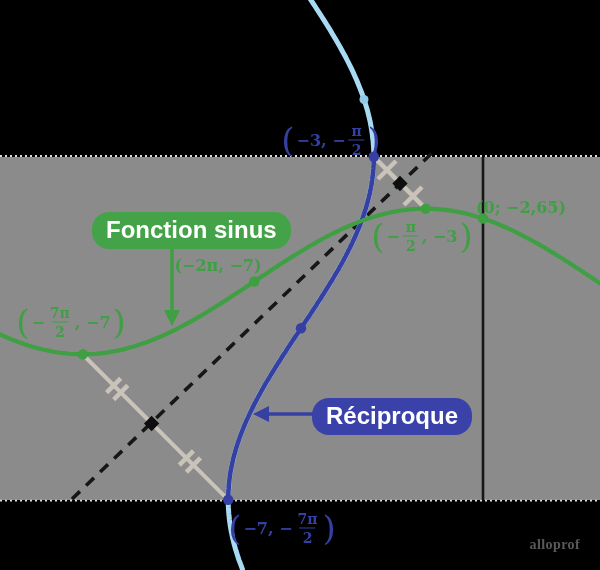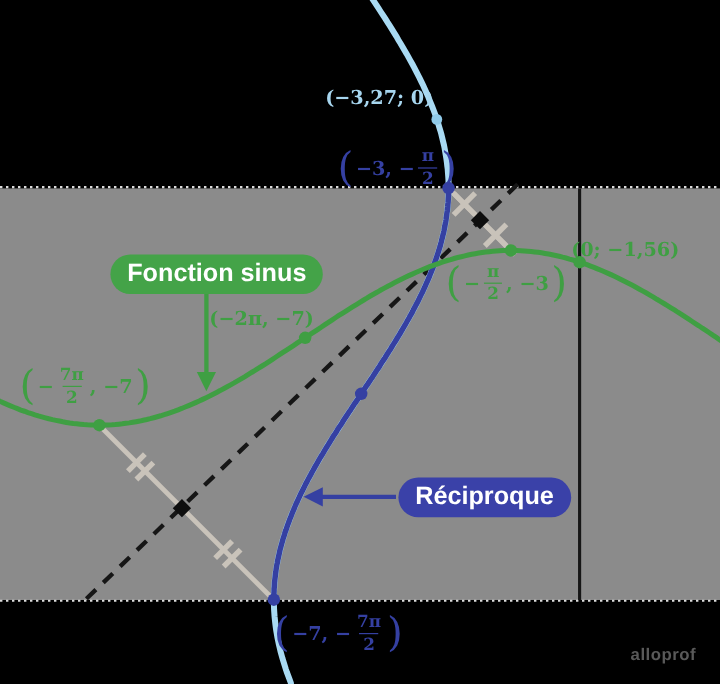--- a/index.html
+++ b/index.html
@@ -10,24 +10,24 @@
   .plabel{position:absolute;transform:translate(-50%,-50%);display:flex;align-items:center;
           white-space:nowrap;font-family:"DejaVu Serif",serif;font-weight:bold;font-size:16px;
           line-height:1;z-index:3;}
   .plabel .bigp{font-size:34px;font-weight:400;line-height:0.9;margin:0 1px;}
   .plabel .mt{padding:0 1px;}
   .plabel .frac{display:inline-flex;flex-direction:column;align-items:center;font-size:14px;margin:0 2px;}
   .plabel .frac .num{padding:0 2px 2px;}
   .plabel .frac .den{border-top:1.7px solid currentColor;padding:2px 3px 0;}
   
   .badge{position:absolute;color:#fff;font-family:"Liberation Sans",sans-serif;font-weight:bold;
-         font-size:21px;padding:4px 14px 5px;border-radius:17px;z-index:4;white-space:nowrap;}
+         font-size:24px;padding:4px 14px 5px;border-radius:17px;z-index:4;white-space:nowrap;}
   #badge-sine{left:92px;top:212px;}
-  #badge-recip{left:332px;top:398px;}
-  .watermark{position:absolute;right:20px;top:537px;font-family:Liberation Sans, sans-serif;
+  #badge-recip{left:312px;top:398px;}
+  .watermark{position:absolute;right:20px;top:537px;font-family:Liberation Serif, serif;
              font-weight:bold;font-size:14px;letter-spacing:0.4px;z-index:4;}
 </style>
 </head>
 <body>
 
 <div class="stage">
 
   <svg width="600" height="570" viewBox="0 0 600 570">
     <defs>
       <clipPath id="grayclip">
@@ -85,34 +85,31 @@
         <circle cx="254.3" cy="281.5" r="5.2" fill="#3f9f43"></circle>
         <circle cx="425.8" cy="208.7" r="5.2" fill="#3f9f43"></circle>
         <circle cx="483.0" cy="218.5" r="5.2" fill="#3f9f43"></circle>
         <circle cx="364.0" cy="99.5" r="4.5" fill="#8fcae9"></circle>
         <circle cx="373.8" cy="156.7" r="5.2" fill="#3540a2"></circle>
         <circle cx="301.0" cy="328.2" r="5.2" fill="#3540a2"></circle>
         <circle cx="228.2" cy="499.7" r="5.2" fill="#3540a2"></circle>
       </g>
   </svg>
 
-  <div class="plabel" style="left: 316px; top: 82px; color: rgb(167, 214, 239);">
-      <span class="mt">(−3,27; 0)</span>
-    </div>
   <div class="plabel" style="left: 331px; top: 140px; color: rgb(53, 64, 162);">
       <span class="bigp">(</span>
       <span class="mt">−3, −</span>
       <span class="frac">
         <span class="num">π</span>
         <span class="den">2</span>
       </span>
       <span class="bigp">)</span>
     </div>
   <div class="plabel" style="left: 521px; top: 208px; color: rgb(63, 159, 67);">
-      <span class="mt">(0; −1,56)</span>
+      <span class="mt">(0; −2,65)</span>
     </div>
   <div class="plabel" style="left: 422px; top: 236px; color: rgb(63, 159, 67);">
       <span class="bigp">(</span>
       <span class="mt">−</span>
       <span class="frac">
         <span class="num">π</span>
         <span class="den">2</span>
       </span>
       <span class="mt">, −3</span>
       <span class="bigp">)</span>

